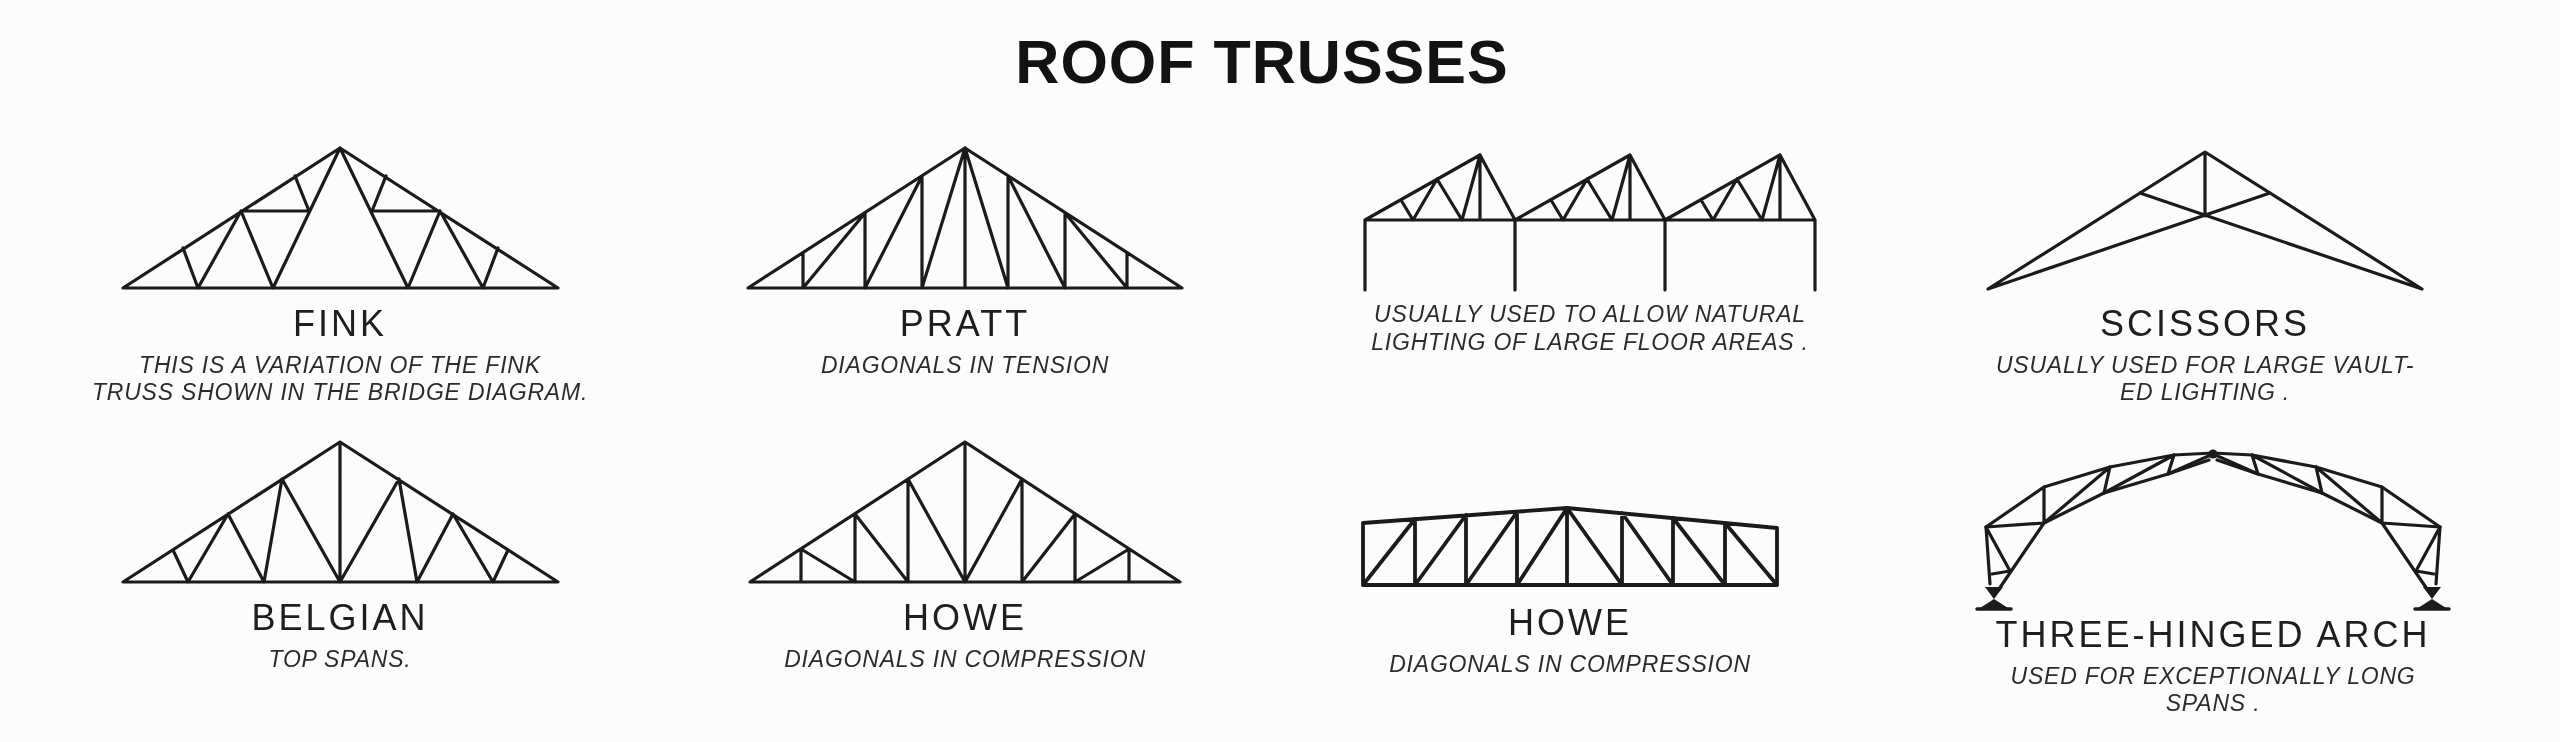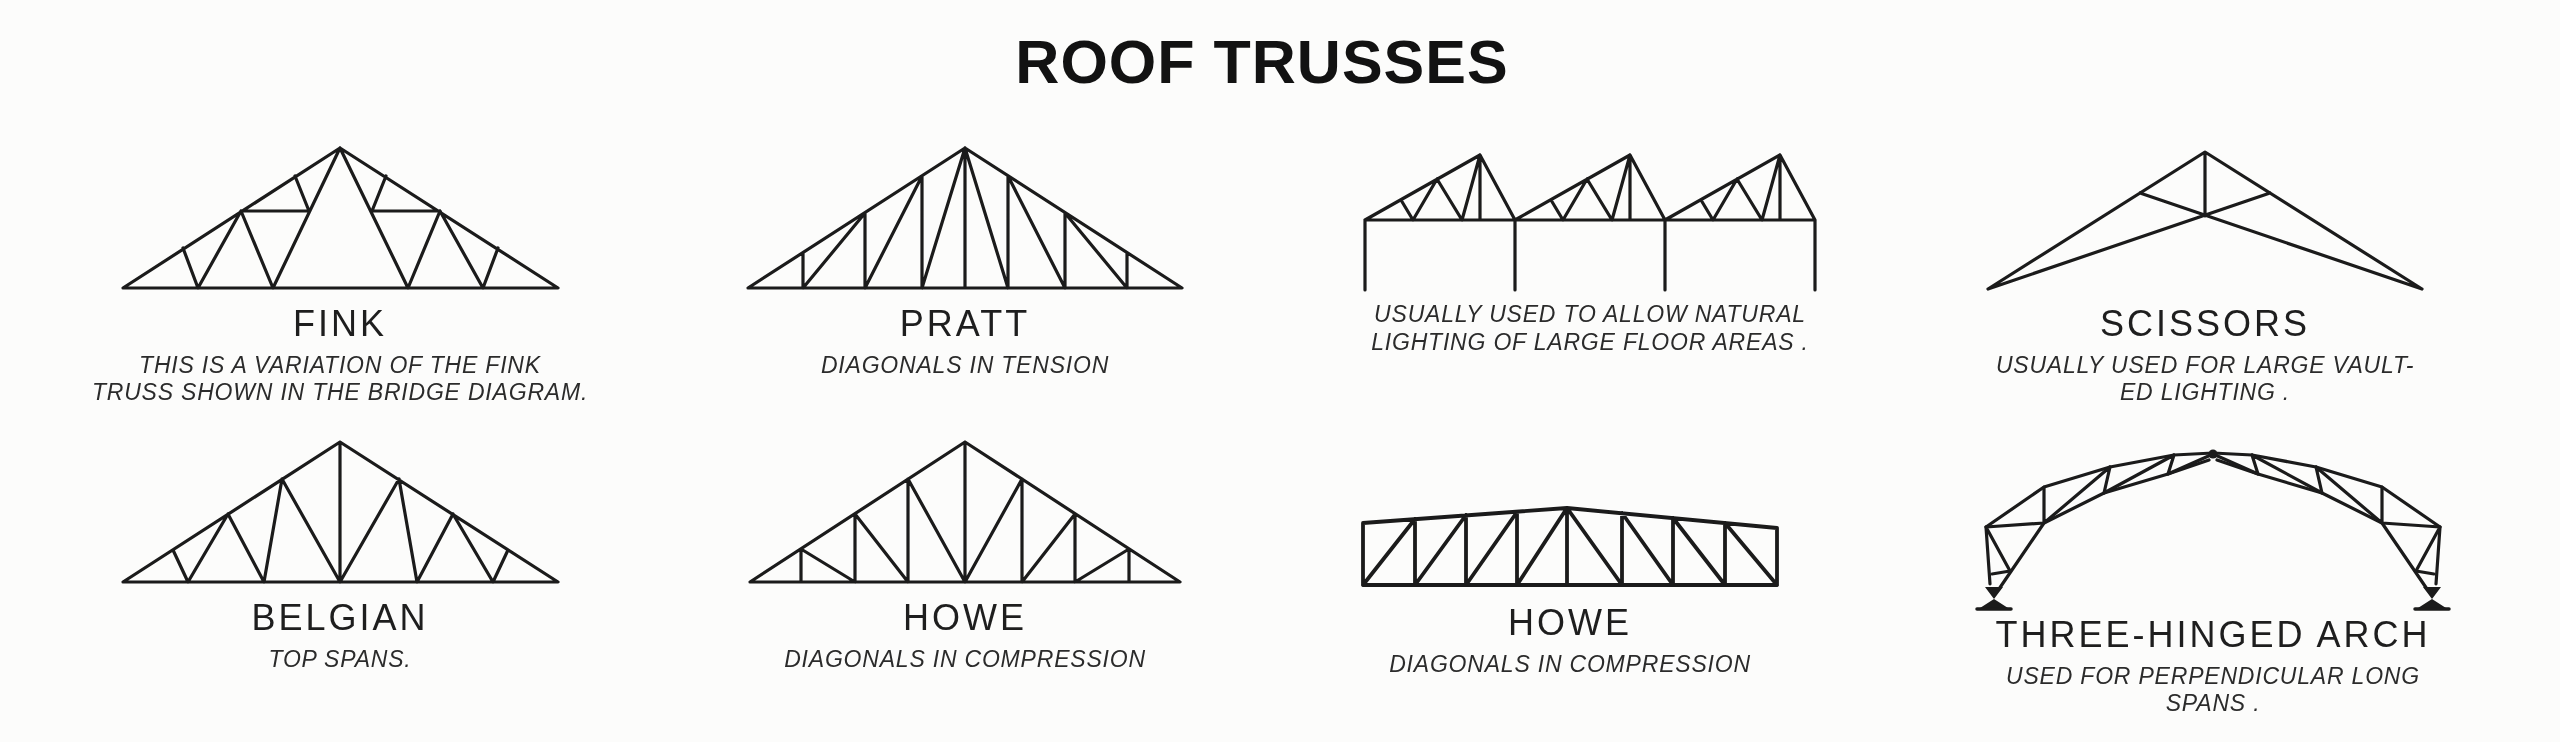--- a/index.html
+++ b/index.html
@@ -184,19 +184,19 @@
         M419 46 L419 82 M419 82 L353 26 M353 26 L359 52 M359 52 L289 14 M289 14 L295 33 M295 33 L250 13"></path>
       <circle cx="250" cy="13" r="4.5" fill="#1b1b1b" stroke="none"></circle>
       <path class="filled" d="M22 146 L40 146 L31 158 Z M31 158 L17 167 L45 167 Z"></path>
       <path class="bar" d="M14 168 L48 168"></path>
       <path class="filled" d="M460 146 L478 146 L469 158 Z M469 158 L455 167 L483 167 Z"></path>
       <path class="bar" d="M452 168 L486 168"></path>
     </svg>
     <figcaption>
       <div class="truss-name">THREE-HINGED ARCH</div>
       <div class="truss-caption">
-        <span class="cap-line">USED FOR PERPENDICULAR LONG</span>
+        <span class="cap-line">USED FOR EXCEPTIONALLY LONG</span>
         <span class="cap-line">SPANS .</span>
       </div>
     </figcaption>
   </figure>
 
 </div>
 
 </body></html>

